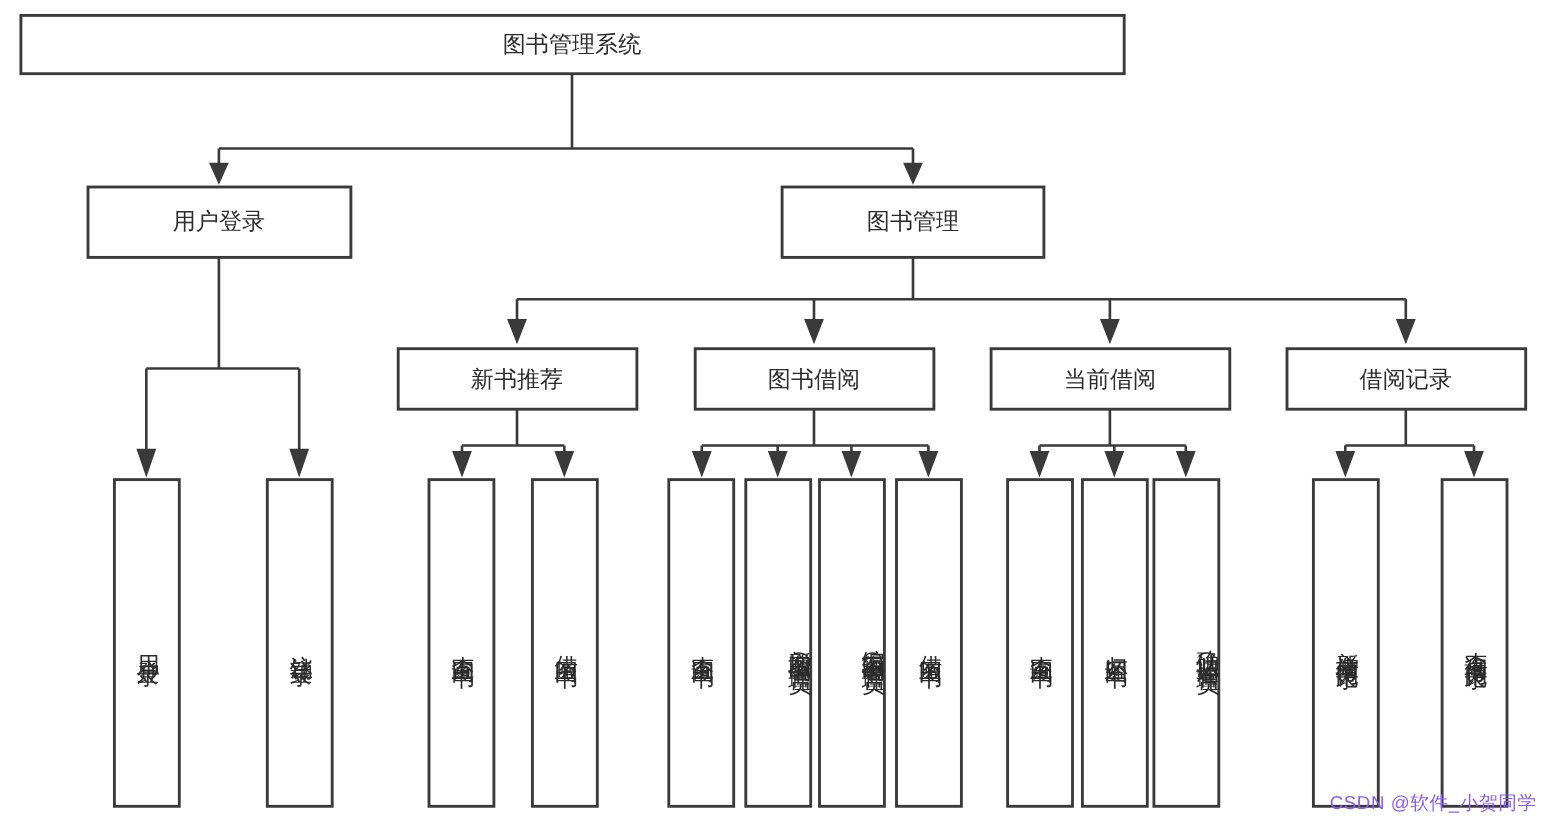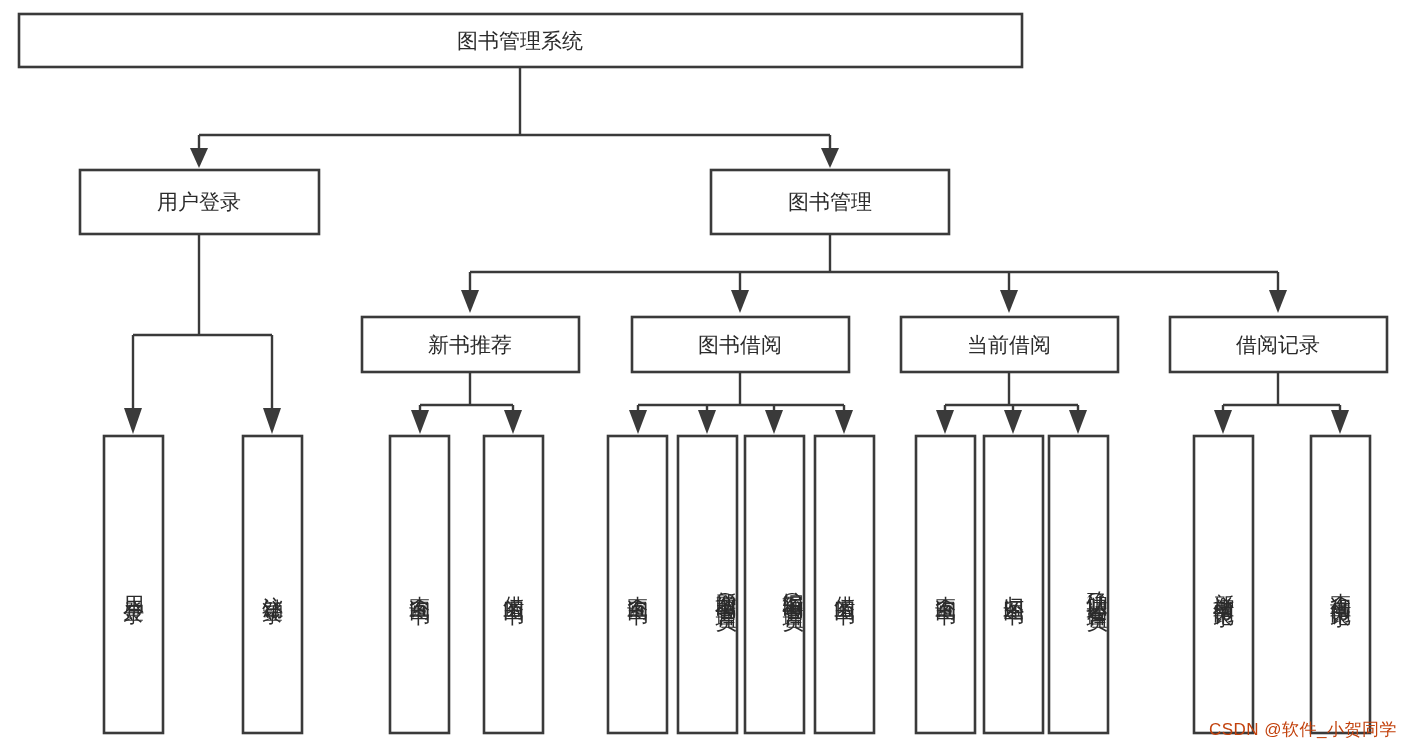--- a/index.html
+++ b/index.html
@@ -64,21 +64,21 @@
     text-align: center;
     white-space: nowrap;
     user-select: none;
   }
   .watermark {
     position: absolute;
     right: 8px;
     bottom: 6px;
     font-family: "Liberation Sans", "DejaVu Sans", sans-serif;
     font-size: 17px;
-    color: #c2410c;
+    color: #8b5cf6;
     letter-spacing: 0.5px;
     white-space: nowrap;
     margin-left: 36px;
   }
 </style>
 </head>
 <body>
 
 <div id="diagram-root">
 

